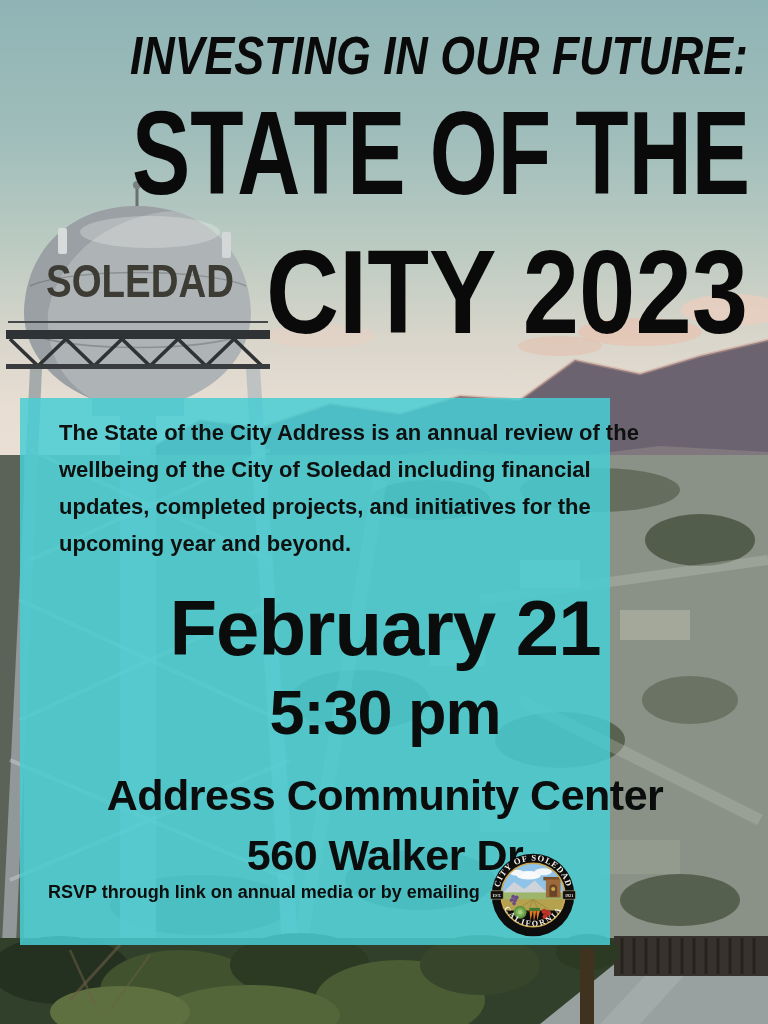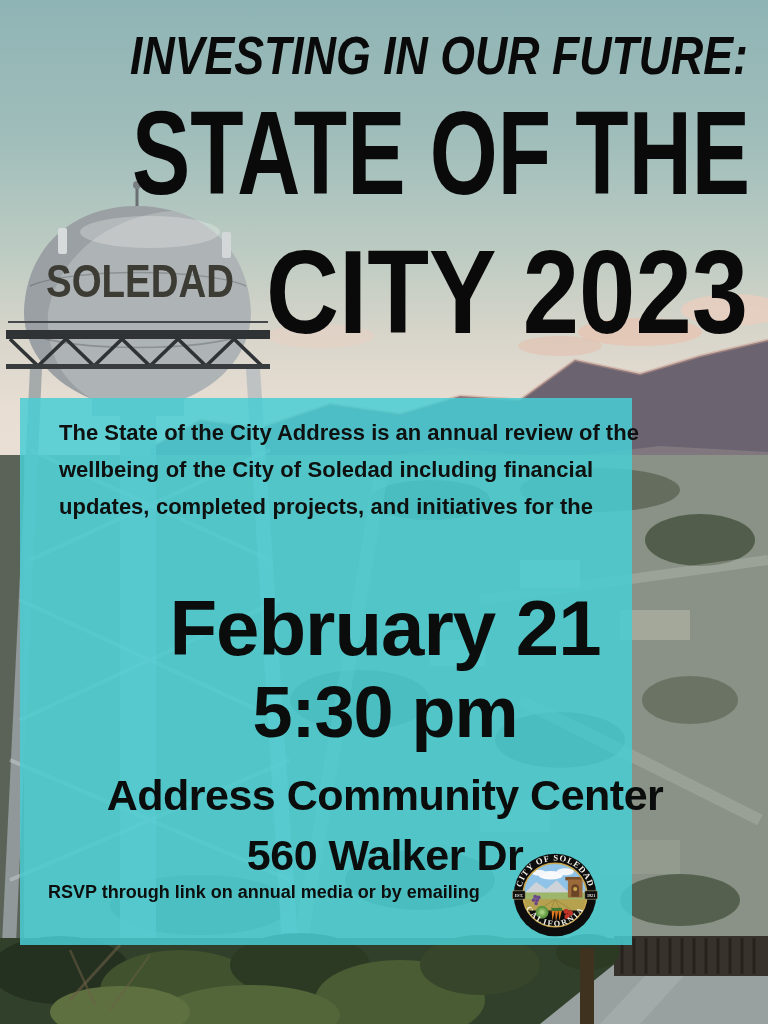--- a/index.html
+++ b/index.html
@@ -11,28 +11,27 @@
   .sky{
     position:absolute;left:0;top:0;width:768px;height:480px;
     background:linear-gradient(180deg,#8fb4b5 0%,#9fbdba 28%,#bccbc2 52%,#d8d5ca 70%,#e9ded4 86%,#eadfd5 100%);
   }
   .scene{position:absolute;left:0;top:0;}
   .titles{position:absolute;left:0;top:0;pointer-events:none;}
   .info-box{
     position:absolute;left:20px;top:398px;width:590px;height:547px;
     background:rgba(72,206,211,0.85);
     color:#0d100e;
-    padding-left:22px;
   }
   .desc{position:absolute;left:39px;right:39px;top:16px;font-weight:700;font-size:22px;color:#0e110f;}
   .dline{height:37px;line-height:37px;text-align:justify;text-align-last:justify;white-space:nowrap;overflow:visible;}
   .dline.last{text-align-last:left;}
   .big{position:absolute;left:0;width:730px;text-align:center;font-weight:700;color:#0b0d0c;letter-spacing:-1px;}
   .date{top:144px;font-size:78px;line-height:92px;margin-top:40px;}
-  .time{top:268px;font-size:72px;line-height:92px;}
+  .time{top:268px;font-size:63px;line-height:92px;}
   .venue{top:372px;font-size:43px;line-height:50px;letter-spacing:-0.5px;}
   .address{top:432px;font-size:43px;line-height:50px;letter-spacing:-0.5px;}
   .rsvp{position:absolute;left:28px;top:482px;font-weight:700;font-size:18px;line-height:24px;color:#0c0f0d;}
   .seal{position:absolute;right:34px;top:454px;width:86px;height:86px;}
 </style>
 </head>
 <body>
 
 <div class="flyer">
 
@@ -154,20 +153,21 @@
     <text x="750" y="194" text-anchor="end" font-size="118" font-weight="700" fill="#0a0a0a" textLength="618" lengthAdjust="spacingAndGlyphs" font-family="Liberation Sans, sans-serif">STATE OF THE</text>
     <text x="748" y="333" text-anchor="end" font-size="118" font-weight="700" fill="#0a0a0a" textLength="482" lengthAdjust="spacingAndGlyphs" font-family="Liberation Sans, sans-serif">CITY 2023</text>
   </svg>
 
   <section class="info-box">
 
     <div class="desc">
       <div class="dline">The State of the City Address is an annual review of the</div>
       <div class="dline">wellbeing of the City of Soledad including financial</div>
       <div class="dline">updates, completed projects, and initiatives for the</div>
+      <div class="dline last">upcoming year and beyond.</div>
     </div>
 
     <div class="big date">February 21</div>
     <div class="big time">5:30 pm</div>
     <div class="big venue">Address Community Center</div>
     <div class="big address">560 Walker Dr</div>
 
     <div class="rsvp">
       <div>RSVP through link on annual media or by emailing</div>
     </div>

